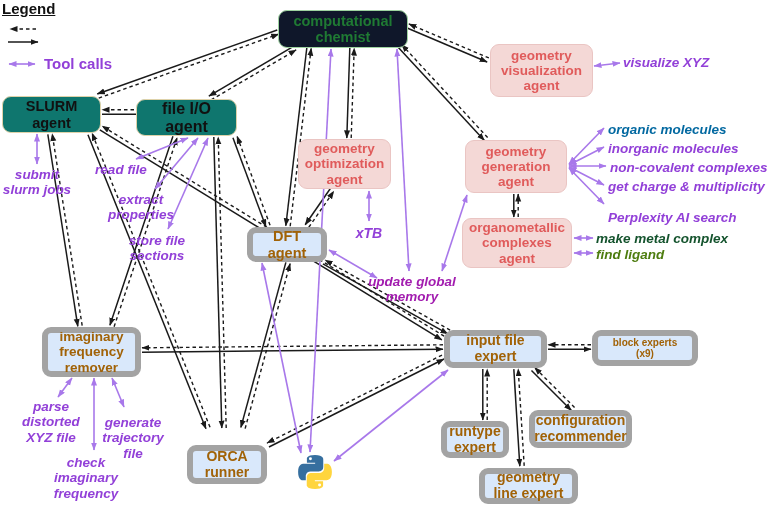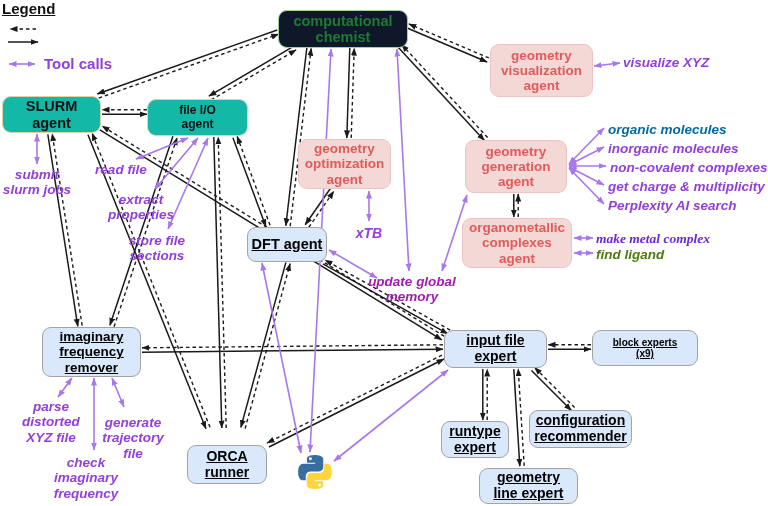--- a/index.html
+++ b/index.html
@@ -8,23 +8,23 @@
     font-family:"Liberation Sans",sans-serif;background:#fff;
   }
   #arrow-layer{position:absolute;left:0;top:0;z-index:0;}
   .node{
     position:absolute;z-index:2;border-radius:9px;
     display:flex;align-items:center;justify-content:center;
     text-align:center;font-weight:bold;line-height:1.12;
     white-space:pre-line;box-sizing:border-box;
   }
   .node.green{background:#0f172a;color:#1f7a33;border:1px solid #9ed3a0;}
-  .node.tan{background:#14b8a6;color:#111;border:1px solid #ded2a9;}
+  .node.tan{background:#0f766e;color:#111;border:1px solid #ded2a9;}
   .node.pink{background:#f4d8d6;color:#e05b5b;border:1px solid #eac5c3;}
-  .node.blue{background:#d9e8fb;color:#000000;border:1px solid #a3a3a3;text-decoration:underline;}
+  .node.blue{background:#d9e8fb;color:#a16207;border:6px solid #a3a3a3;}
   .tool-label{
     position:absolute;z-index:1;color:#9240d8;font-weight:bold;font-style:italic;
     white-space:pre-line;line-height:1.14;text-align:center;
   }
   .tool-label.left{text-align:left;}
   .legend-title{
     position:absolute;left:2px;top:0;z-index:3;font-weight:bold;
     font-size:15px;color:#111;text-decoration:underline;
   }
   .legend-text{
@@ -129,21 +129,21 @@
   <div class="legend-text purple" style="left:44px;top:55px;">Tool calls</div>
 
   <div id="nodes-root">
       <div class="node green" style="left: 278px; top: 10px; width: 130px; height: 38px; font-size: 14.5px;">computational
 chemist</div>
       <div class="node pink" style="left: 490px; top: 44px; width: 103px; height: 53px; font-size: 13.5px;">geometry
 visualization
 agent</div>
       <div class="node tan" style="left: 2px; top: 96px; width: 99px; height: 37px; font-size: 14.5px;">SLURM
 agent</div>
-      <div class="node tan" style="left: 147px; top: 99px; width: 101px; height: 37px; font-size: 12px;">file I/O
+      <div class="node tan" style="left: 136px; top: 99px; width: 101px; height: 37px; font-size: 16px;">file I/O
 agent</div>
       <div class="node pink" style="left: 298px; top: 139px; width: 93px; height: 50px; font-size: 13.5px;">geometry
 optimization
 agent</div>
       <div class="node pink" style="left: 465px; top: 140px; width: 102px; height: 53px; font-size: 13.5px;">geometry
 generation
 agent</div>
       <div class="node pink" style="left: 462px; top: 218px; width: 110px; height: 50px; font-size: 13.5px;">organometallic
 complexes
 agent</div>
@@ -170,22 +170,22 @@
       <div class="tool-label" style="left: 121px; top: 162px; transform: translateX(-50%); font-size: 13.5px; color: rgb(146, 64, 216);">read file</div>
       <div class="tool-label" style="left: 141px; top: 192px; transform: translateX(-50%); font-size: 13.5px; color: rgb(146, 64, 216);">extract
 properties</div>
       <div class="tool-label" style="left: 157px; top: 233px; transform: translateX(-50%); font-size: 13.5px; color: rgb(146, 64, 216);">store file
 sections</div>
       <div class="tool-label left" style="left: 623px; top: 55px; font-size: 13.5px; color: rgb(146, 64, 216);">visualize XYZ</div>
       <div class="tool-label left" style="left: 608px; top: 122px; font-size: 13.5px; color: #0369a1;">organic molecules</div>
       <div class="tool-label left" style="left: 608px; top: 141px; font-size: 13.5px; color: rgb(146, 64, 216);">inorganic molecules</div>
       <div class="tool-label left" style="left: 610px; top: 160px; font-size: 13.5px; color: rgb(146, 64, 216);">non-covalent complexes</div>
       <div class="tool-label left" style="left: 608px; top: 179px; font-size: 13.5px; color: rgb(146, 64, 216);">get charge &amp; multiplicity</div>
-      <div class="tool-label left" style="left: 608px; top: 198px; font-size: 13.5px; color: rgb(146, 64, 216);">Perplexity AI search</div>
-      <div class="tool-label left" style="left: 596px; top: 231px; font-size: 13.5px; color: #6d28d9; font-family: Liberation Serif, serif;">make metal complex</div>
+      <div class="tool-label left" style="left: 608px; top: 210px; font-size: 13.5px; color: rgb(146, 64, 216);">Perplexity AI search</div>
+      <div class="tool-label left" style="left: 596px; top: 231px; font-size: 13.5px; color: #14532d;">make metal complex</div>
       <div class="tool-label left" style="left: 596px; top: 247px; font-size: 13.5px; color: #4d7c0f;">find ligand</div>
       <div class="tool-label" style="left: 369px; top: 226px; transform: translateX(-50%); font-size: 14px; color: rgb(146, 64, 216);">xTB</div>
       <div class="tool-label" style="left: 412px; top: 274px; transform: translateX(-50%); font-size: 13.5px; color: #a21caf;">update global
 memory</div>
       <div class="tool-label" style="left: 51px; top: 399px; transform: translateX(-50%); font-size: 13.5px; color: rgb(146, 64, 216);">parse
 distorted
 XYZ file</div>
       <div class="tool-label" style="left: 133px; top: 415px; transform: translateX(-50%); font-size: 13.5px; color: rgb(146, 64, 216);">generate
 trajectory
 file</div>

